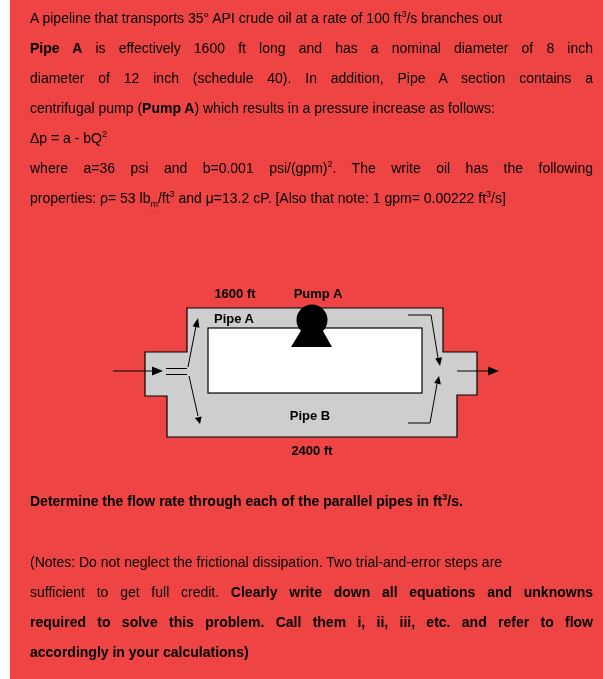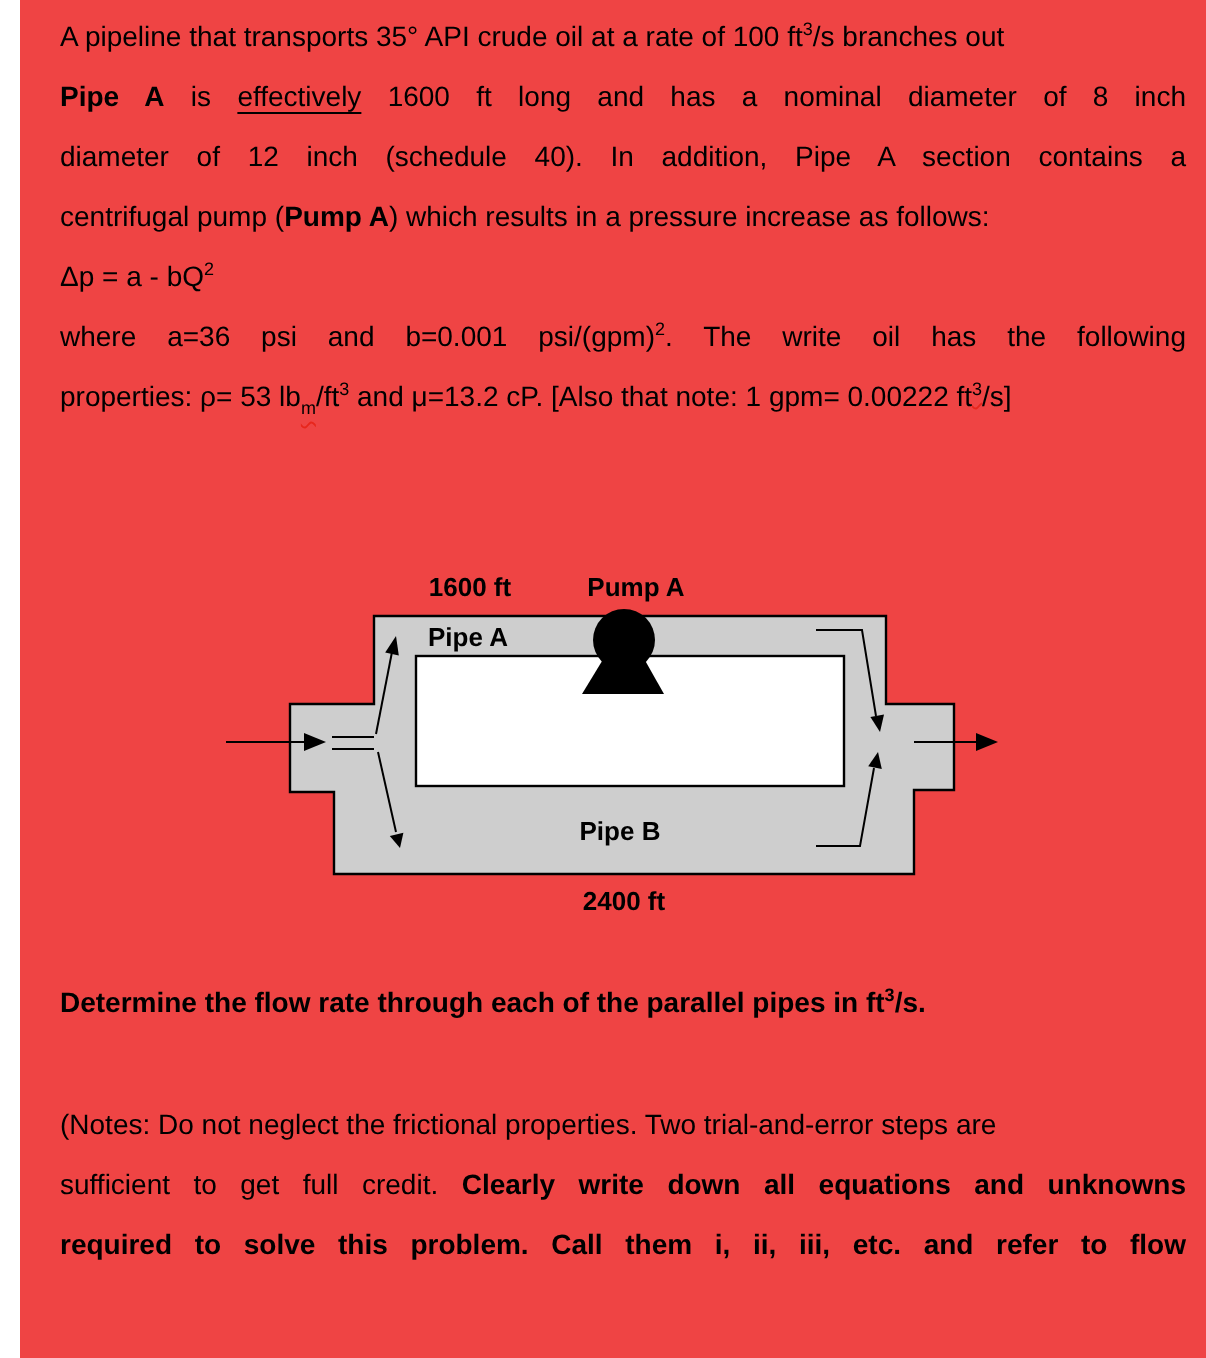--- a/index.html
+++ b/index.html
@@ -19,21 +19,21 @@
     white-space:pre;
     color:#000;
   }
   .line.just{
     white-space:normal;
     text-align:justify;
     text-align-last:justify;
   }
   .seg{}
   .b{font-weight:bold;}
-  .u{text-decoration:underline;text-underline-offset:3px;text-decoration-thickness:1px;}
+  .u{text-underline-offset:3px;text-decoration-thickness:1px;}
   .sq{
     text-decoration-style:wavy;
     text-decoration-color:#e8261c;
     text-decoration-thickness:1px;
     text-underline-offset:3px;
   }
   .sup{vertical-align:super;font-size:9px;line-height:0;}
   .sub{vertical-align:sub;font-size:9px;line-height:0;}
   .sup.sq,.sub.sq{
     text-decoration:underline;
@@ -118,18 +118,19 @@
     <text x="224" y="43">Pipe A</text>
     <text x="300" y="140">Pipe B</text>
     <text x="302" y="175">2400 ft</text>
   </svg>
 
   <div class="textblock" style="top:486px;">
       <div class="line"><span class="seg b">Determine the flow rate through each of the parallel pipes in ft</span><span class="seg b sup">3</span><span class="seg b">/s.</span></div>
     </div>
 
   <div class="textblock" style="top:547px;">
-      <div class="line"><span class="seg">(Notes: Do not neglect the frictional properties. Two trial-and-error steps are</span></div>
+      <div class="line"><span class="seg">(Notes: Do not neglect the frictional dissipation. Two trial-and-error steps are</span></div>
       <div class="line just"><span class="seg">sufficient to get full credit. </span><span class="seg b">Clearly write down all equations and unknowns</span></div>
       <div class="line just"><span class="seg b">required to solve this problem. Call them </span><span class="seg b sq">i</span><span class="seg b">, ii, iii, etc. and refer to flow</span></div>
+      <div class="line"><span class="seg b">accordingly in your calculations)</span></div>
     </div>
 
 </div>
 
 </body></html>

